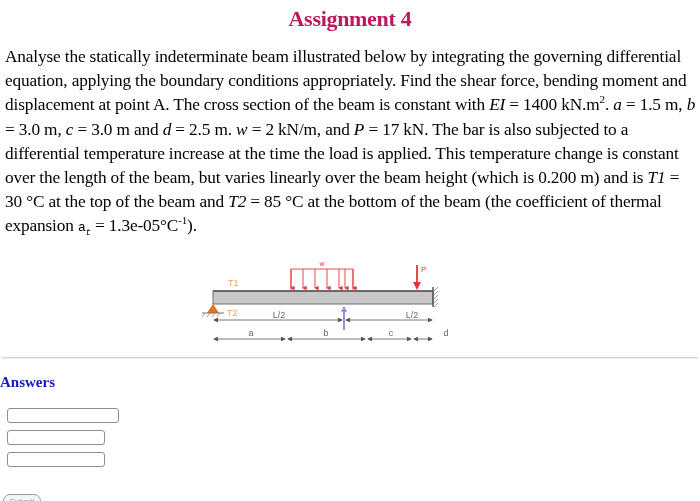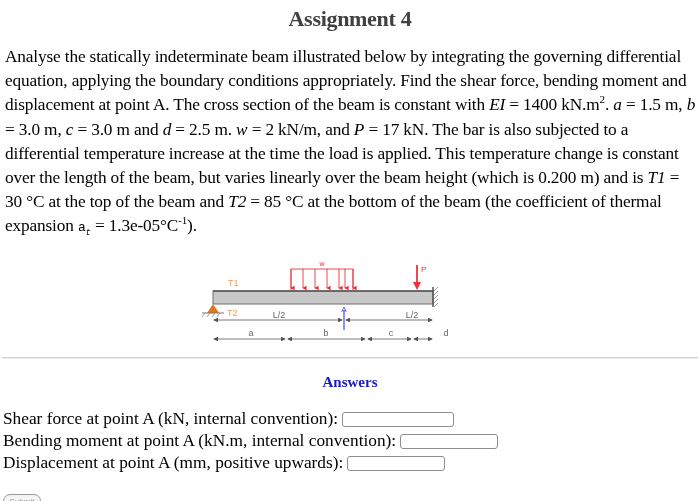--- a/index.html
+++ b/index.html
@@ -16,21 +16,21 @@
       color: #000;
     }
     .title {
       position: absolute;
       top: 6px;
       left: 0;
       width: 700px;
       text-align: center;
       font-size: 22px;
       font-weight: bold;
-      color: #404040;
+      color: #be185d;
       letter-spacing: -0.3px;
     }
     .problem {
       position: absolute;
       top: 45px;
       left: 5px;
       width: 692px;
       font-size: 17.3px;
       line-height: 24.2px;
       letter-spacing: -0.15px;
@@ -52,21 +52,20 @@
       width: 696px;
       height: 1px;
       background: #d4d4d4;
       border-bottom: 1px solid #ededed;
     }
     .answers-title {
       position: absolute;
       top: 374px;
       left: 0;
       width: 700px;
-      text-align: center;
       font-size: 15px;
       font-weight: bold;
       color: #1a1abf;
     }
     .answer-row {
       position: absolute;
       left: 3px;
       font-size: 17.3px;
       line-height: 22px;
       white-space: nowrap;
@@ -176,27 +175,24 @@
   <text x="131" y="86" text-anchor="middle" font-family="Liberation Sans, sans-serif" font-size="9" fill="#666">b</text>
   <text x="196" y="86" text-anchor="middle" font-family="Liberation Sans, sans-serif" font-size="9" fill="#666">c</text>
   <text x="251" y="86" text-anchor="middle" font-family="Liberation Sans, sans-serif" font-size="9" fill="#666">d</text>
 </svg>
 
 <div class="hr"></div>
 
 <div class="answers-title">Answers</div>
 
 <div class="answer-row" style="top:408px;">
-  <span>Shear force at point A (kN, internal convention):</span>
   <input type="text" style="width: 110px;" value="">
 </div>
 
 <div class="answer-row" style="top:430px;">
-  <span>Bending moment at point A (kN.m, internal convention):</span>
   <input type="text" style="width: 96px;" value="">
 </div>
 
 <div class="answer-row" style="top:452px;">
-  <span>Displacement at point A (mm, positive upwards):</span>
   <input type="text" style="width: 96px;" value="">
 </div>
 
 <button class="submit-btn">Submit</button>
 
 </body></html>

